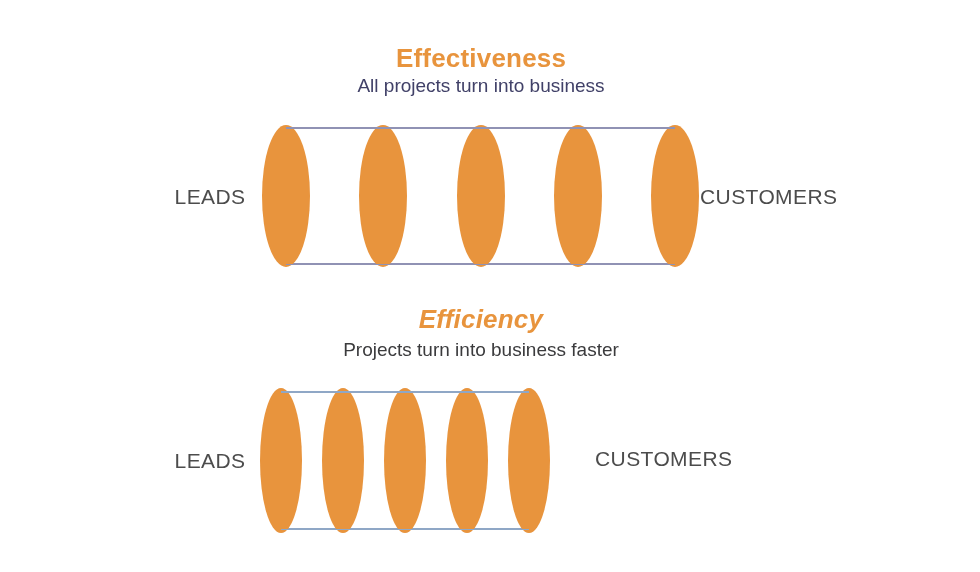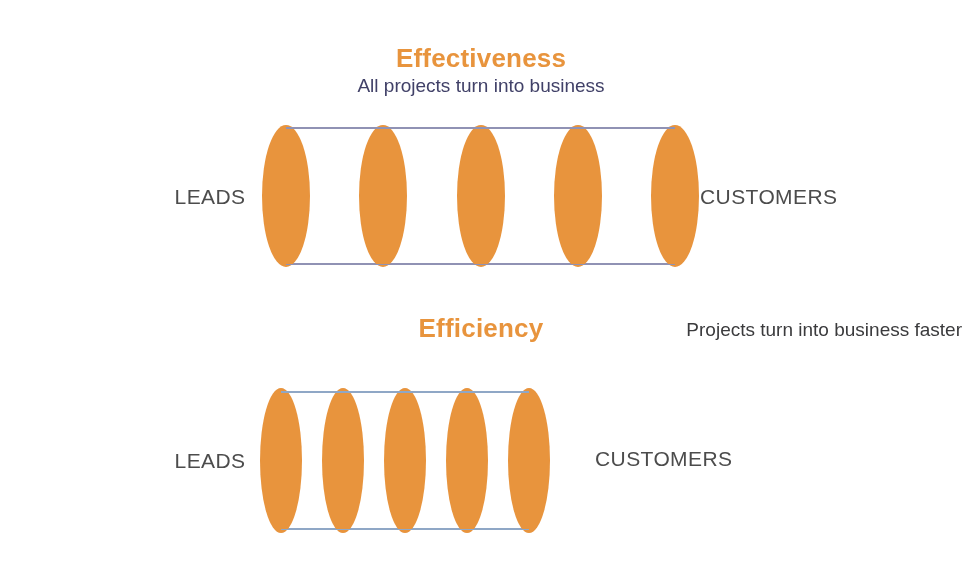--- a/index.html
+++ b/index.html
@@ -29,22 +29,22 @@
     color: var(--orange);
     line-height: 30px;
   }
   .subtitle {
     font-size: 19px;
     font-weight: 400;
     line-height: 24px;
   }
   .t1 { top: 43px; }
   .s1 { top: 74px; color: var(--navy); }
-  .t2 { top: 313px; }
-  .s2 { top: 318px; color: var(--dark_text); text-align: right; }
+  .t2 { top: 304px; font-style: italic; }
+  .s2 { top: 338px; color: var(--dark_text); }
 
   
   .pipe { position: absolute; }
   .p1 { left: 286px; top: 128px; width: 389px; height: 136px; }
   .p2 { left: 281px; top: 392px; width: 248px; height: 137px; }
 
   .pipe-frame {
     position: absolute;
     inset: 0;
     border-style: solid;

